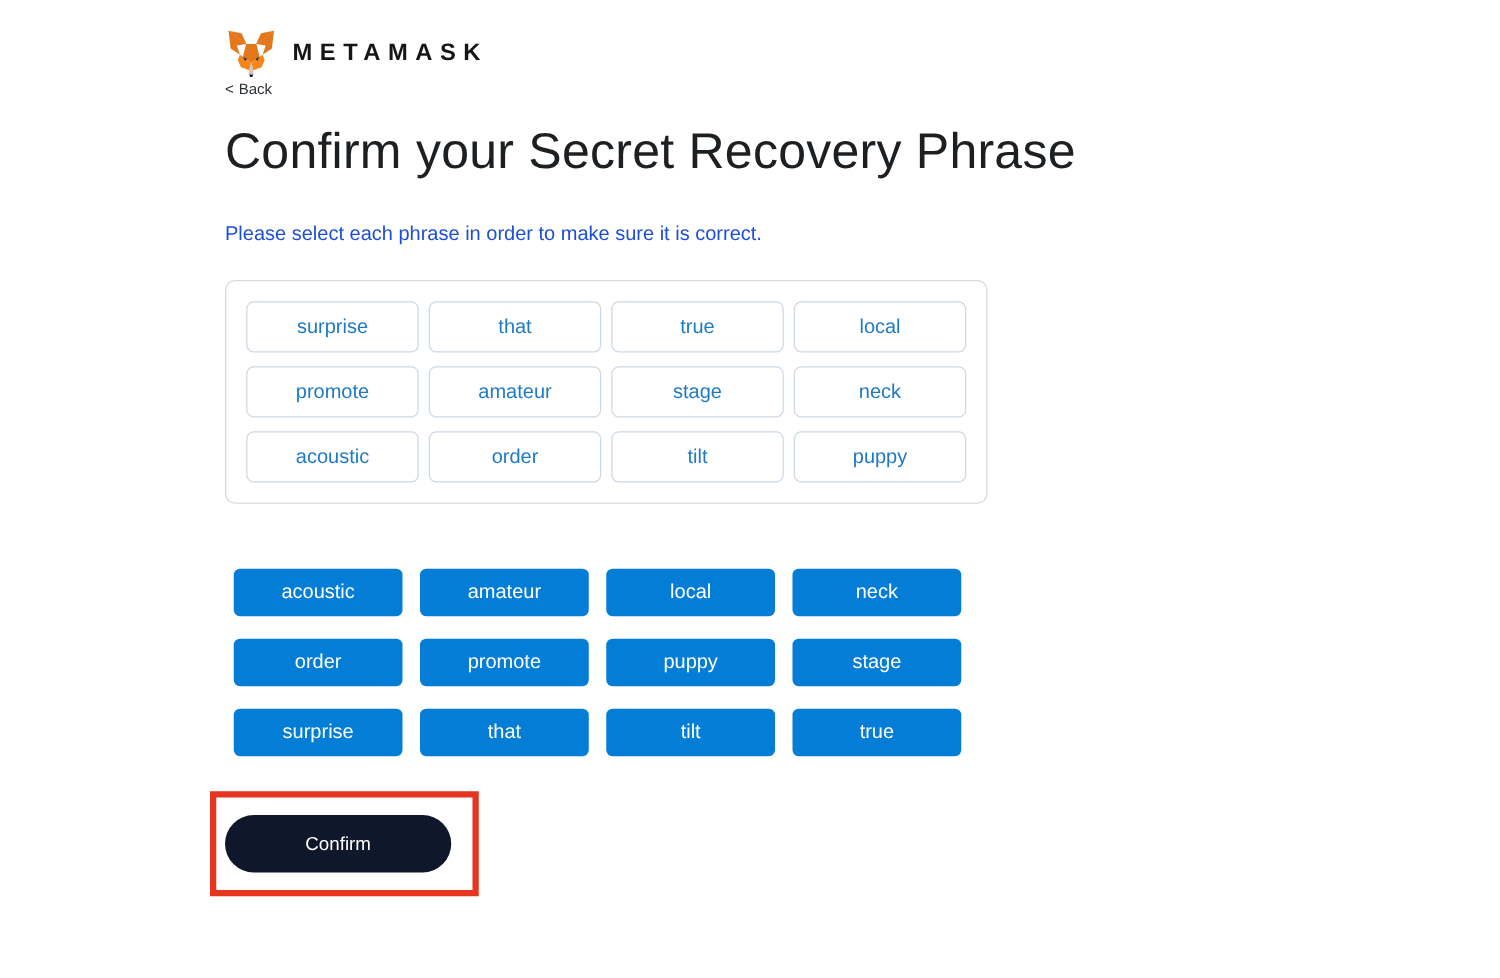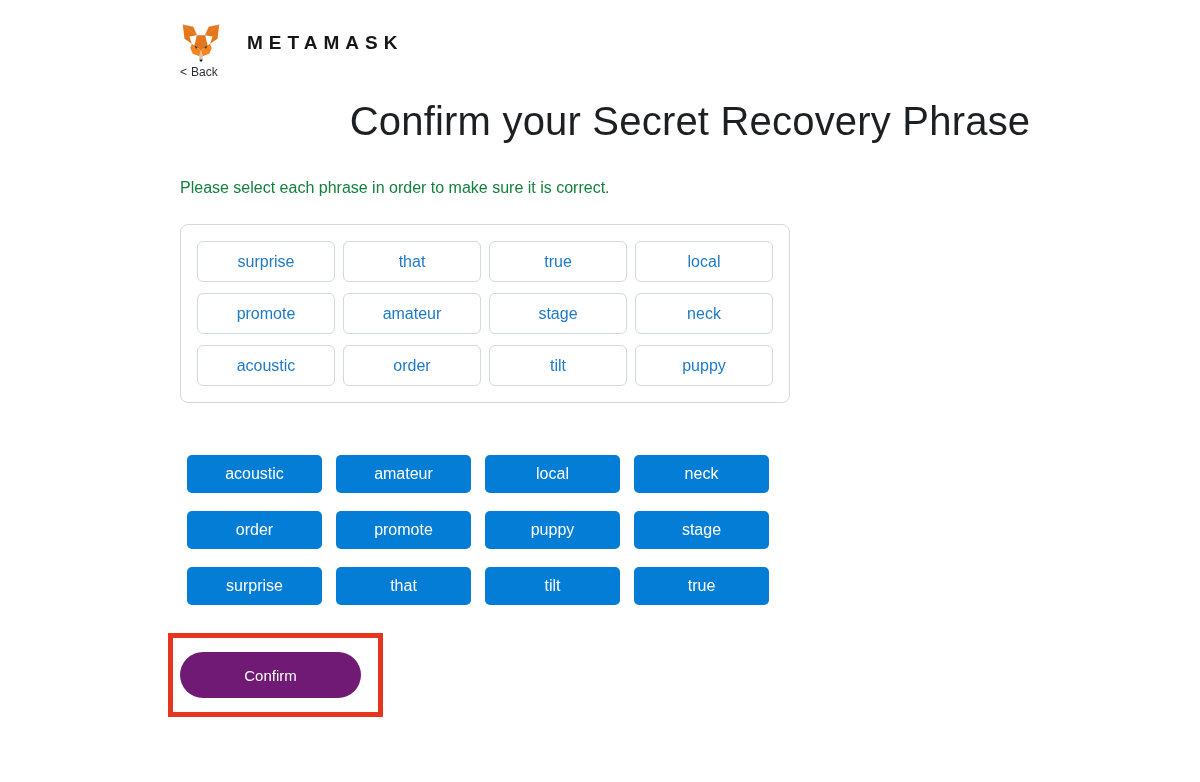--- a/index.html
+++ b/index.html
@@ -7,35 +7,35 @@
     width:1200px;height:782px;overflow:hidden;
     font-family:"Liberation Sans", sans-serif;
     color:#24272a;
   }
   .page{padding:24px 0 0 180px;width:1020px;}
 
   
   .brand{display:flex;align-items:center;height:38px;}
   .brand svg{width:42px;height:38px;flex:0 0 auto;}
   .wordmark{
-    margin-left:25px;font-size:19px;font-weight:700;letter-spacing:6px;
+    margin-left:12px;font-size:19px;font-weight:700;letter-spacing:6px;
     color:#161616;
   }
   .back{
     display:inline-block;margin-top:1px;font-size:12px;color:#2b2f33;
     text-decoration:none;cursor:pointer;
   }
   .back .chev{margin-right:4px;}
 
   
   h1{
     margin:16px 0 0 0;font-size:40px;line-height:50px;font-weight:500;
-    color:#1d2023;letter-spacing:0.2px;text-align:center;
+    color:#1d2023;letter-spacing:0.2px;
   }
-  .instruction{margin:32px 0 0 0;font-size:16px;line-height:20px;color:#15803d;}
+  .instruction{margin:32px 0 0 0;font-size:16px;line-height:20px;color:#1d4ed8;}
 
   
   .phrase-box{
     box-sizing:border-box;margin-top:26px;width:610px;
     border:1px solid #d6d9dc;border-radius:8px;padding:16px;
     display:grid;grid-template-columns:repeat(4,1fr);
     column-gap:8px;row-gap:11px;background:#fff;
   }
   .chip{
     box-sizing:border-box;height:41px;border:1px solid #cdd9e3;border-radius:6px;
@@ -56,21 +56,21 @@
     cursor:pointer;
   }
 
   
   .annotation{
     display:inline-block;margin:28px 0 0 -12px;
     border:5px solid #e6351f;padding:14px 17px 14px 7px;background:transparent;
   }
   .confirm{
     width:181px;height:46px;border:none;border-radius:23px;
-    background:#701a75;color:#ffffff;font-family:inherit;font-size:15px;
+    background:#0f172a;color:#ffffff;font-family:inherit;font-size:15px;
     font-weight:500;cursor:pointer;display:flex;align-items:center;justify-content:center;
   }
 </style>
 </head>
 <body>
 
 <div class="page">
 
   <header>
     <div class="brand">

